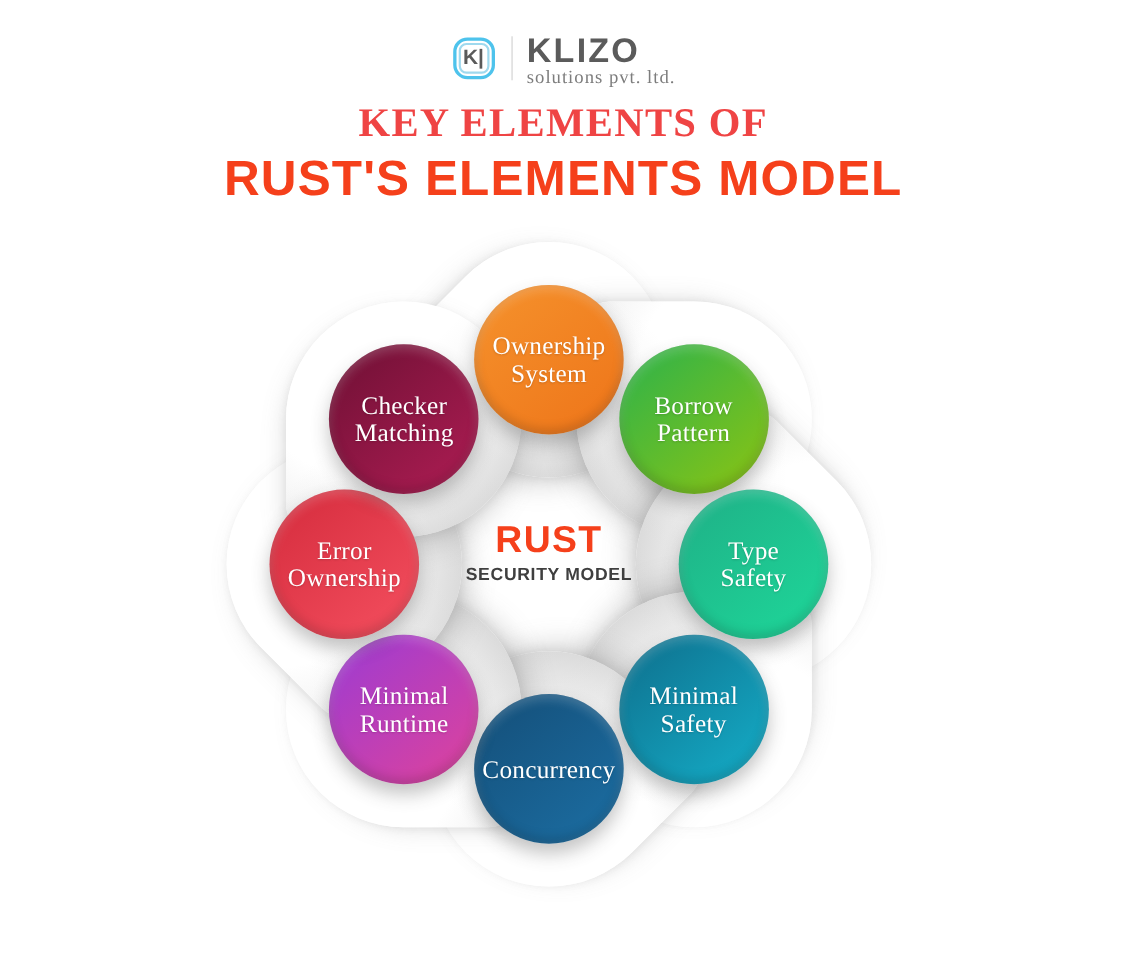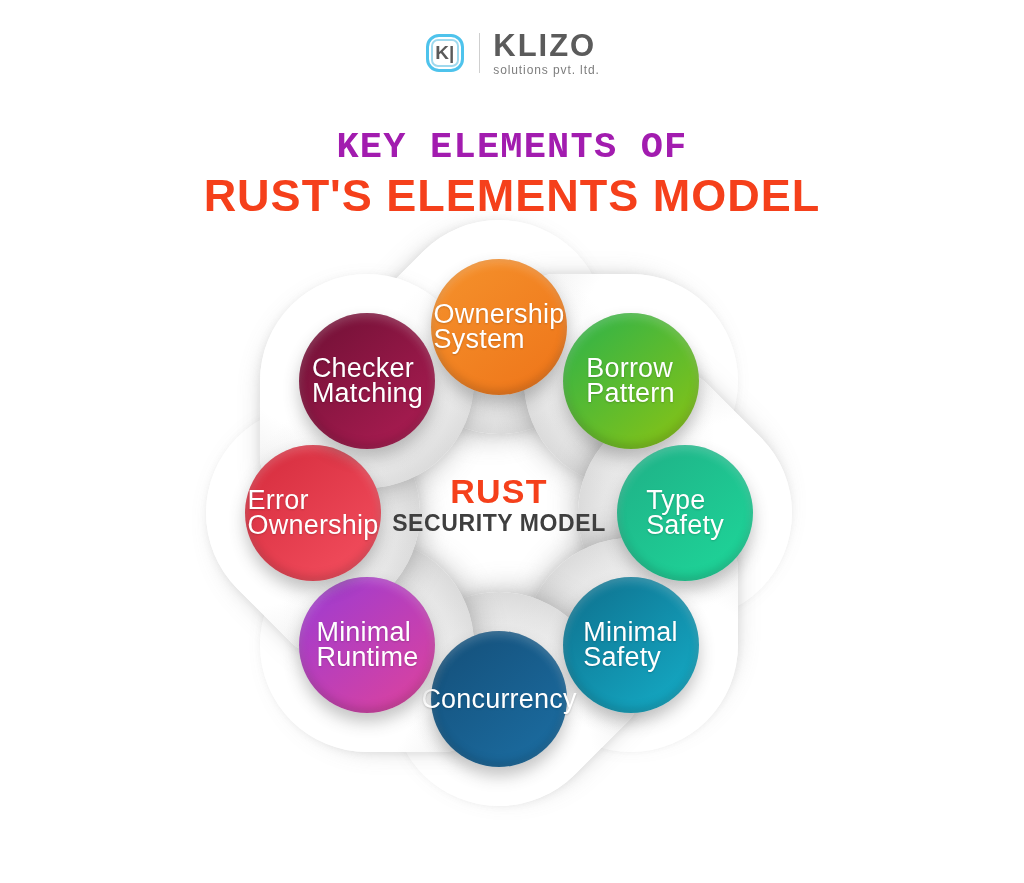--- a/index.html
+++ b/index.html
@@ -75,44 +75,43 @@
   }
   #logo-name {
     font-family: "Liberation Sans", sans-serif;
     font-size: 31px;
     font-weight: bold;
     letter-spacing: 2.0px;
     color: #5b5b5b;
     line-height: 32px;
   }
   #logo-tagline {
-    font-family: Liberation Sans, sans-serif;
-    font-size: 12px;
+    font-family: Liberation Serif, serif;
+    font-size: 17px;
     letter-spacing: 0.9px;
     color: #7d7d7d;
     line-height: 14px;
     margin-top: 1px;
   }
 
   
   #title-block {
     position: absolute;
     top: 92px;
     left: 0;
     width: 1024px;
     text-align: center;
   }
   #title-line1 {
-    font-family: Liberation Mono, monospace;
+    font-family: Liberation Serif, serif;
     font-size: 37px;
     font-weight: bold;
     letter-spacing: 1.2px;
-    color: #a21caf;
+    color: #ef4444;
     line-height: 42px;
-    margin-top: 34px;
   }
   #title-line2 {
     font-family: "Liberation Sans", sans-serif;
     font-size: 45px;
     font-weight: bold;
     letter-spacing: 1.0px;
     color: #F5401B;
     line-height: 50px;
     margin-top: 3px;
   }
@@ -151,23 +150,24 @@
   .node {
     position: absolute;
     width: 136px;
     height: 136px;
     border-radius: 50%;
     left: 239px;
     top: 239px;
     display: flex;
     align-items: center;
     justify-content: center;
+    text-align: center;
     color: #ffffff;
-    font-family: Liberation Sans, sans-serif;
-    font-size: 27px;
+    font-family: Liberation Serif, serif;
+    font-size: 23px;
     line-height: 25px;
     letter-spacing: 0.2px;
     box-shadow:
       0 9px 16px rgba(60,60,60,0.30),
       inset 0 -4px 10px rgba(0,0,0,0.18),
       inset 0 4px 10px rgba(255,255,255,0.22);
   }
   .node span {
     display: block;
     padding: 0 8px;
@@ -186,21 +186,21 @@
   #center-title {
     font-family: "Liberation Sans", sans-serif;
     font-size: 34px;
     font-weight: bold;
     color: #F5401B;
     letter-spacing: 1.2px;
     line-height: 36px;
   }
   #center-subtitle {
     font-family: "Liberation Sans", sans-serif;
-    font-size: 23px;
+    font-size: 16px;
     font-weight: bold;
     color: #3f3f3f;
     letter-spacing: 0.6px;
     line-height: 24px;
     margin-top: 2px;
   }
 </style>
 </head>
 <body>
 

